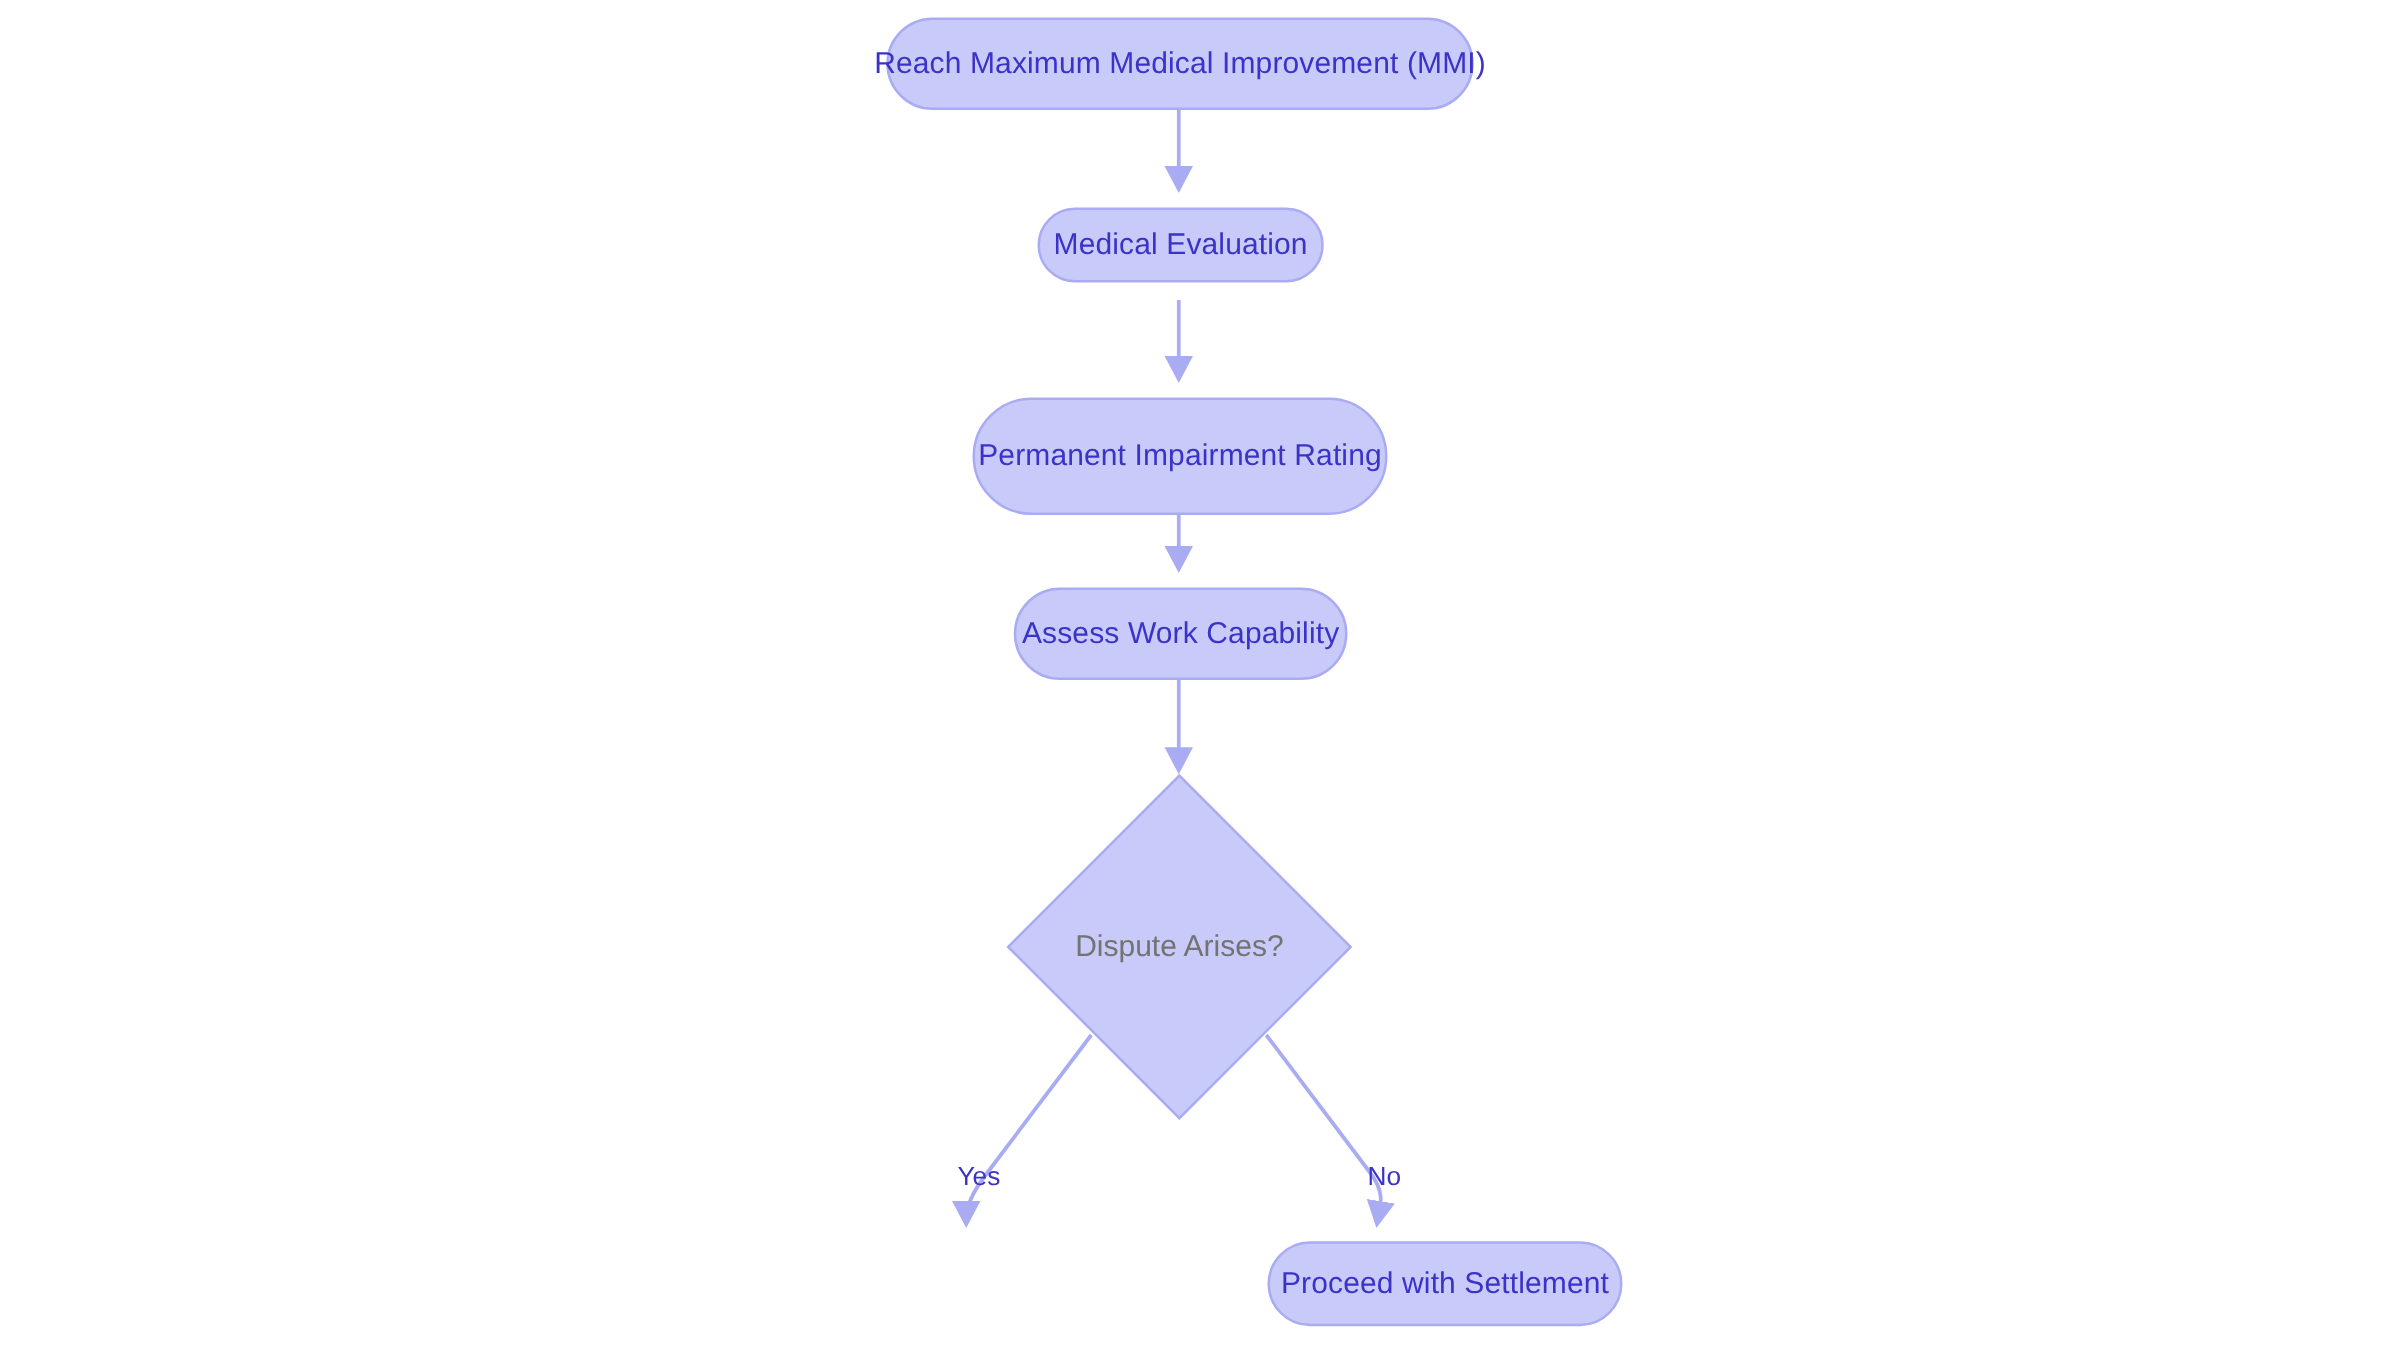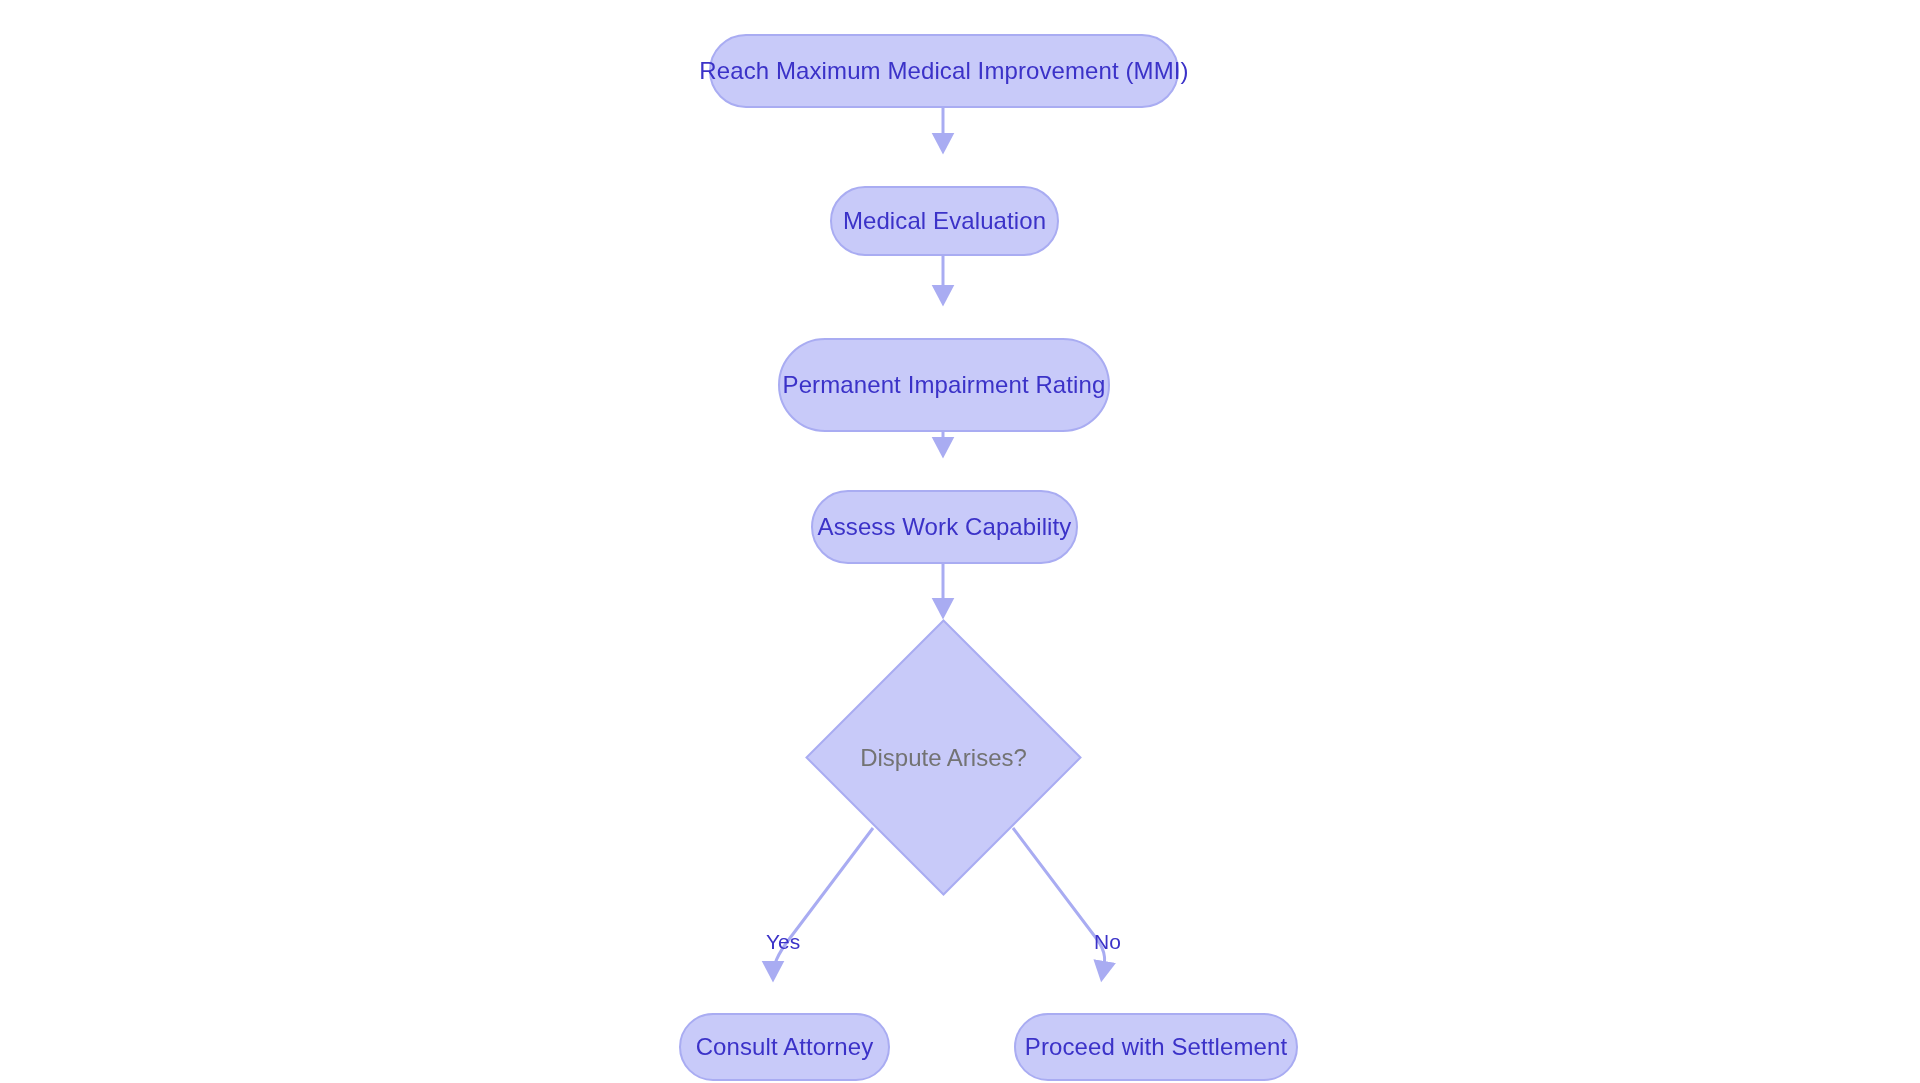--- a/index.html
+++ b/index.html
@@ -36,21 +36,20 @@
     border: 2px solid #a9acf2;
     color: #3b32c8;
     font-size: 24px;
     font-weight: 400;
     letter-spacing: 0.1px;
     white-space: nowrap;
     text-align: center;
   }
   .node.pill {
     border-radius: 999px;
-    margin-top: 20px;
   }
   .decision {
     position: absolute;
     display: flex;
     align-items: center;
     justify-content: center;
     color: #737373;
     font-size: 24px;
     white-space: nowrap;
   }
@@ -107,21 +106,21 @@
 
     <g>
       <path d="M 1013 828 L 1096 938 C 1109 955 1104 965 1102 977" fill="none" stroke="#a9acf2" stroke-width="3" marker-end="url(#arrowhead)"></path>
     </g>
   </svg>
 
   <div class="node pill" style="left:709px; top:14px; width:470px; height:74px;">
     <span>Reach Maximum Medical Improvement (MMI)</span>
   </div>
 
-  <div class="node pill" style="left:830px; top:166px; width:229px; height:70px;">
+  <div class="node pill" style="left:830px; top:166px; width:229px; height:60px;">
     <span>Medical Evaluation</span>
   </div>
 
   <div class="node pill" style="left:778px; top:318px; width:332px; height:94px;">
     <span>Permanent Impairment Rating</span>
   </div>
 
   <div class="node pill" style="left:811px; top:470px; width:267px; height:74px;">
     <span>Assess Work Capability</span>
   </div>
@@ -134,21 +133,18 @@
   </div>
 
   <div class="edge-label" style="left:766px; top:930px;">
     <span>Yes</span>
   </div>
 
   <div class="edge-label" style="left:1094px; top:930px;">
     <span>No</span>
   </div>
 
-  <div class="node pill" style="left:679px; top:993px; width:211px; height:68px;">
-    <span>Consult Attorney</span>
-  </div>
 
   <div class="node pill" style="left:1014px; top:993px; width:284px; height:68px;">
     <span>Proceed with Settlement</span>
   </div>
 
 </div>
 
 </body></html>

